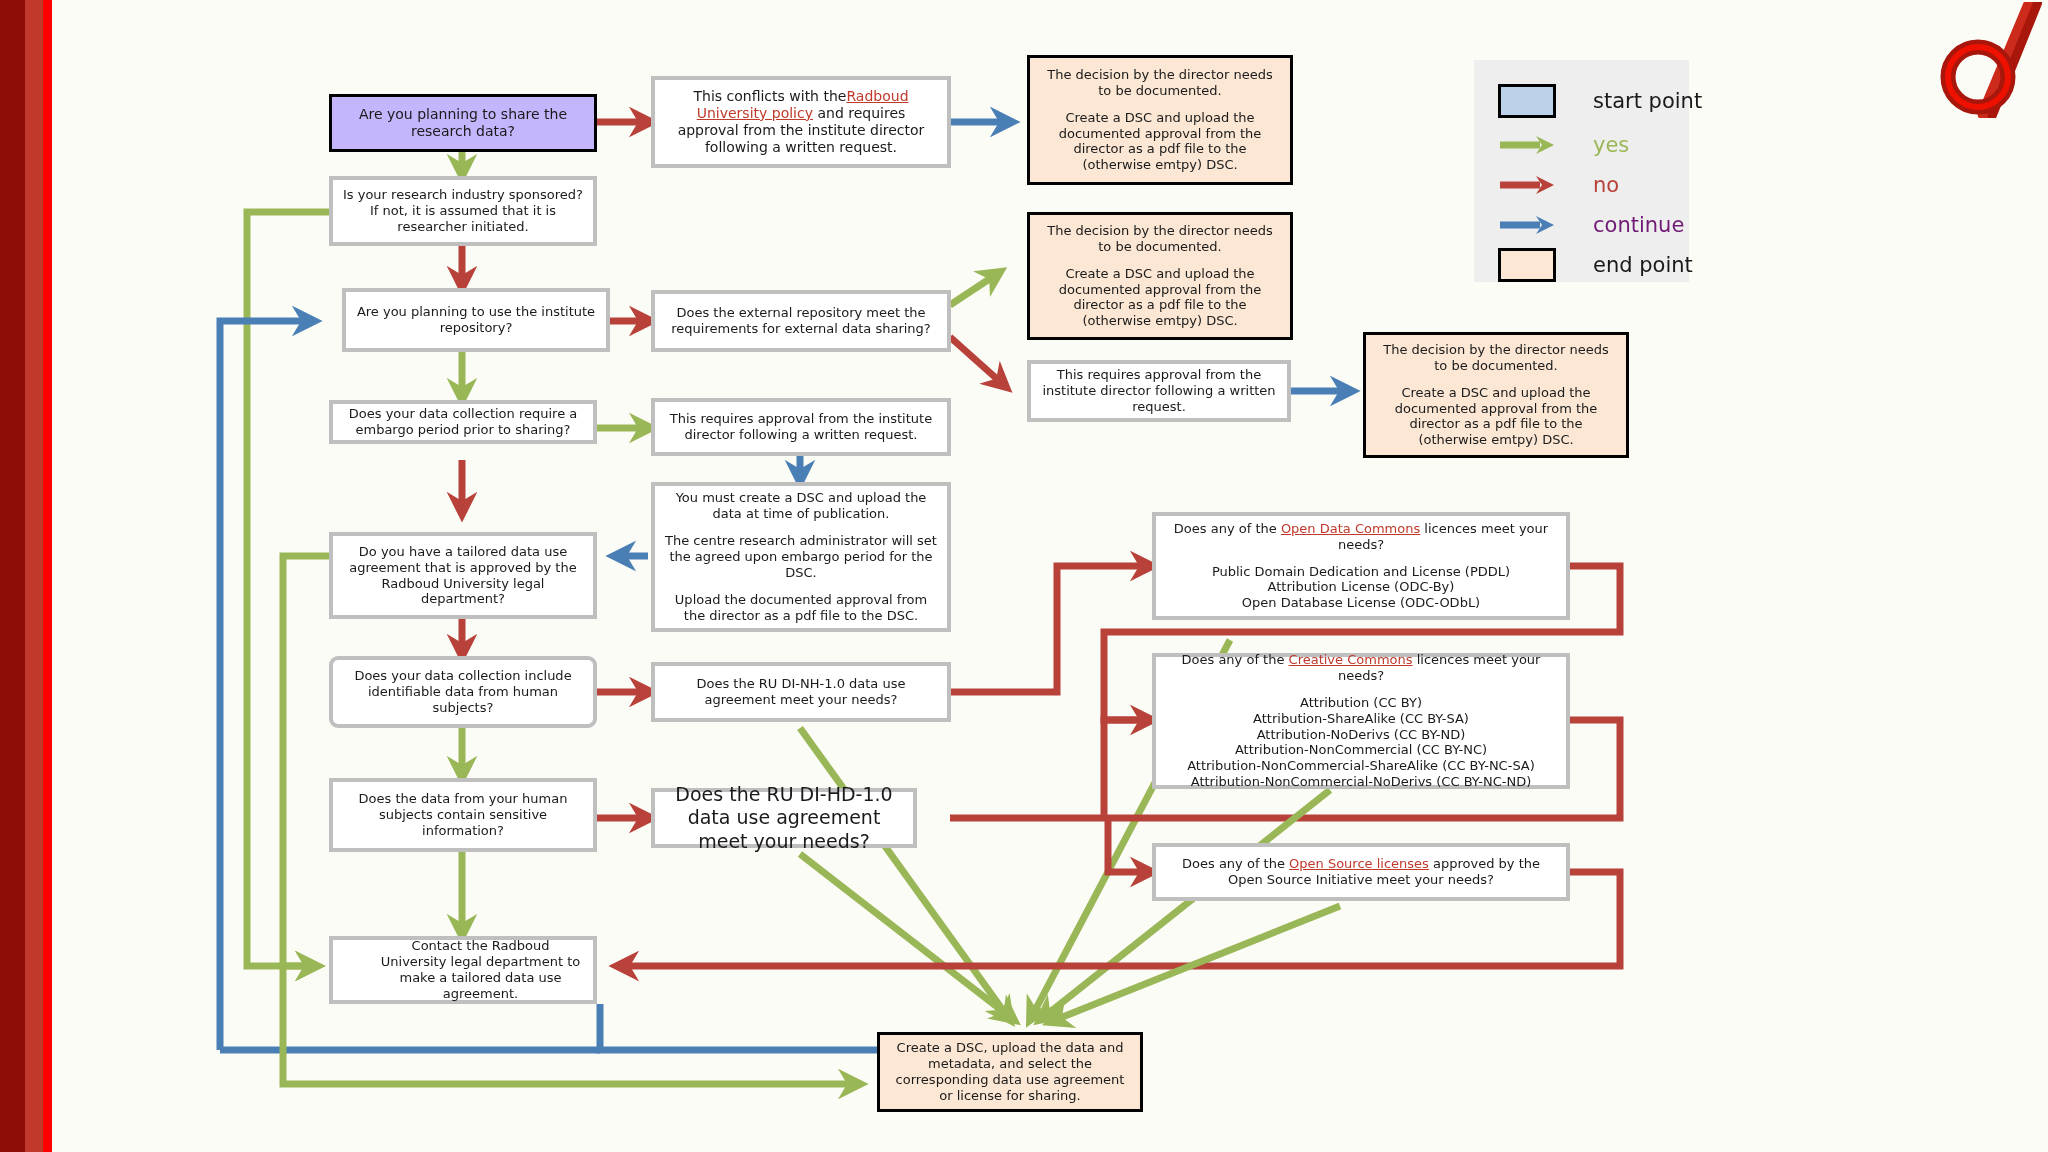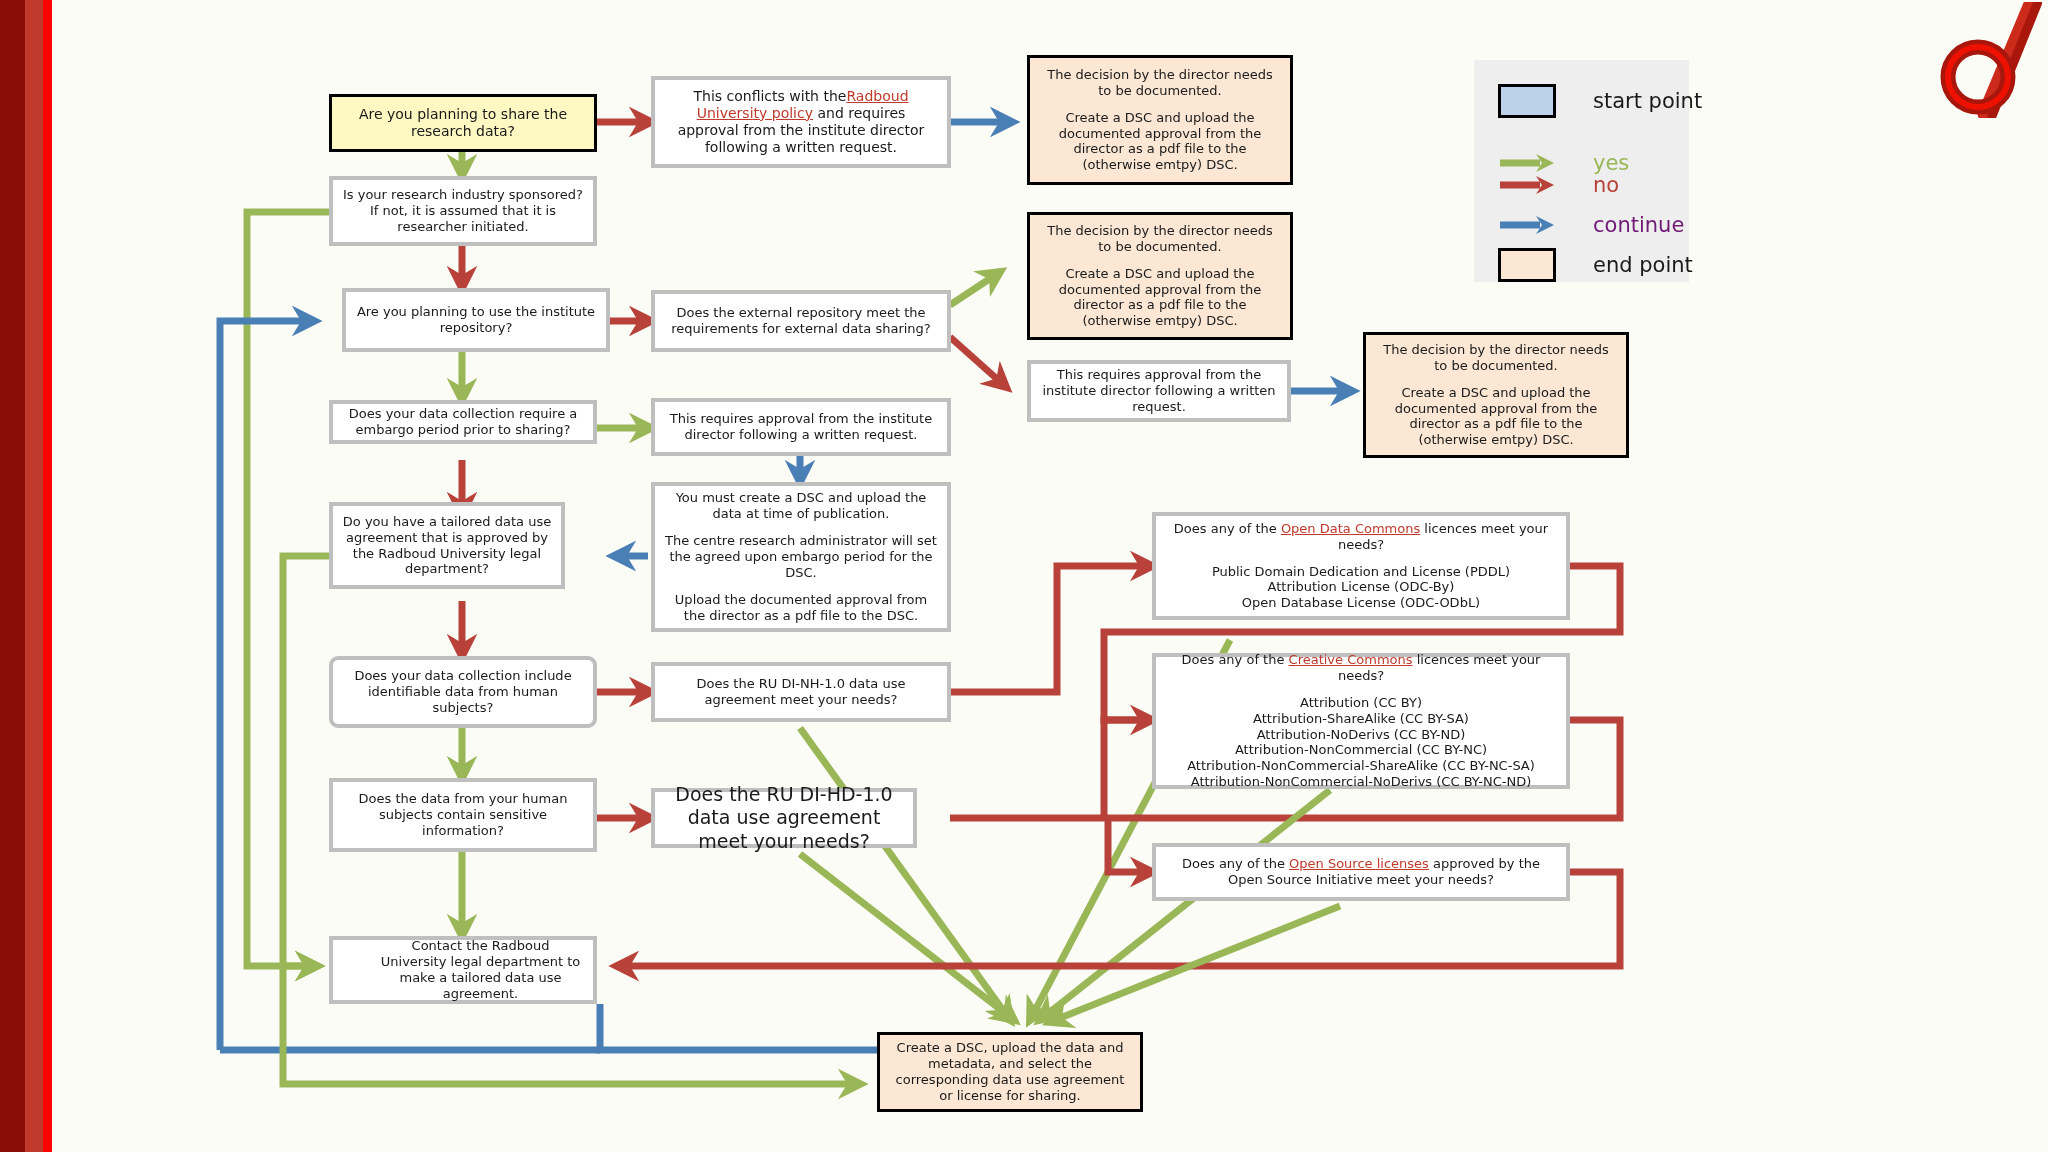--- a/index.html
+++ b/index.html
@@ -39,21 +39,21 @@
     color: #1a1a1a;
     line-height: 1.22;
     padding: 6px 9px;
   }
   .node .inner { width: 100%; }
   .node.decision {
     background: #ffffff;
     border: 4px solid #bfbfbf;
   }
   .node.start {
-    background: #fef9c3;
+    background: #c4b5fd;
     border: 3px solid #000000;
   }
   .node.end {
     background: #fbe7d4;
     border: 3px solid #000000;
   }
   .blank { height: 0.85em; display:block; }
   .lnk { color: #c0392b; text-decoration: underline; }
 
   
@@ -236,21 +236,21 @@
   <div class="node decision" style="left:651px; top:482px; width:300px; height:150px; font-size:13px;">
     <span class="inner">
       <span>You must create a DSC and upload the data at time of publication.</span>
       <span class="blank"></span>
       <span>The centre research administrator will set the agreed upon embargo period for the DSC.</span>
       <span class="blank"></span>
       <span>Upload the documented approval from the director as a pdf file to the DSC.</span>
     </span>
   </div>
 
-  <div class="node decision" style="left:329px; top:502px; width:236px; height:87px; font-size:13px;">
+  <div class="node decision" style="left:329px; top:532px; width:268px; height:87px; font-size:13px;">
     <span class="inner">Do you have a tailored data use agreement that is approved by the Radboud University legal department?</span>
   </div>
 
   <div class="node decision" style="left:329px; top:656px; width:268px; height:72px; font-size:13px;border-radius:9px;">
     <span class="inner">Does your data collection include identifiable data from human subjects?</span>
   </div>
 
   <div class="node decision" style="left:651px; top:662px; width:300px; height:60px; font-size:13px;">
     <span class="inner">Does the RU DI-NH-1.0 data use agreement meet your needs?</span>
   </div>
@@ -289,21 +289,21 @@
 
   <div class="node end" style="left:877px; top:1032px; width:266px; height:80px; font-size:13px;">
     <span class="inner">Create a DSC, upload the data  and metadata, and select the corresponding data use agreement or license for sharing.</span>
   </div>
 
   <div id="legend">
     <div class="legend-row" style="top:24px;">
       <div class="legend-swatch start"></div>
       <div class="legend-label">start point</div>
     </div>
-    <div class="legend-row" style="top:91px;text-align:center;">
+    <div class="legend-row" style="top:73px;text-align:center;">
       <svg class="legend-arrow" viewBox="0 0 58 22">
         <path d="M2 11 L42 11" stroke="#9ab757" stroke-width="7" fill="none"></path>
         <path d="M38 2 L56 11 L38 20 L44 11 Z" fill="#9ab757"></path>
       </svg>
       <div class="legend-label yes">yes</div>
     </div>
     <div class="legend-row" style="top:113px;">
       <svg class="legend-arrow" viewBox="0 0 58 22">
         <path d="M2 11 L42 11" stroke="#b8413a" stroke-width="7" fill="none"></path>
         <path d="M38 2 L56 11 L38 20 L44 11 Z" fill="#b8413a"></path>

